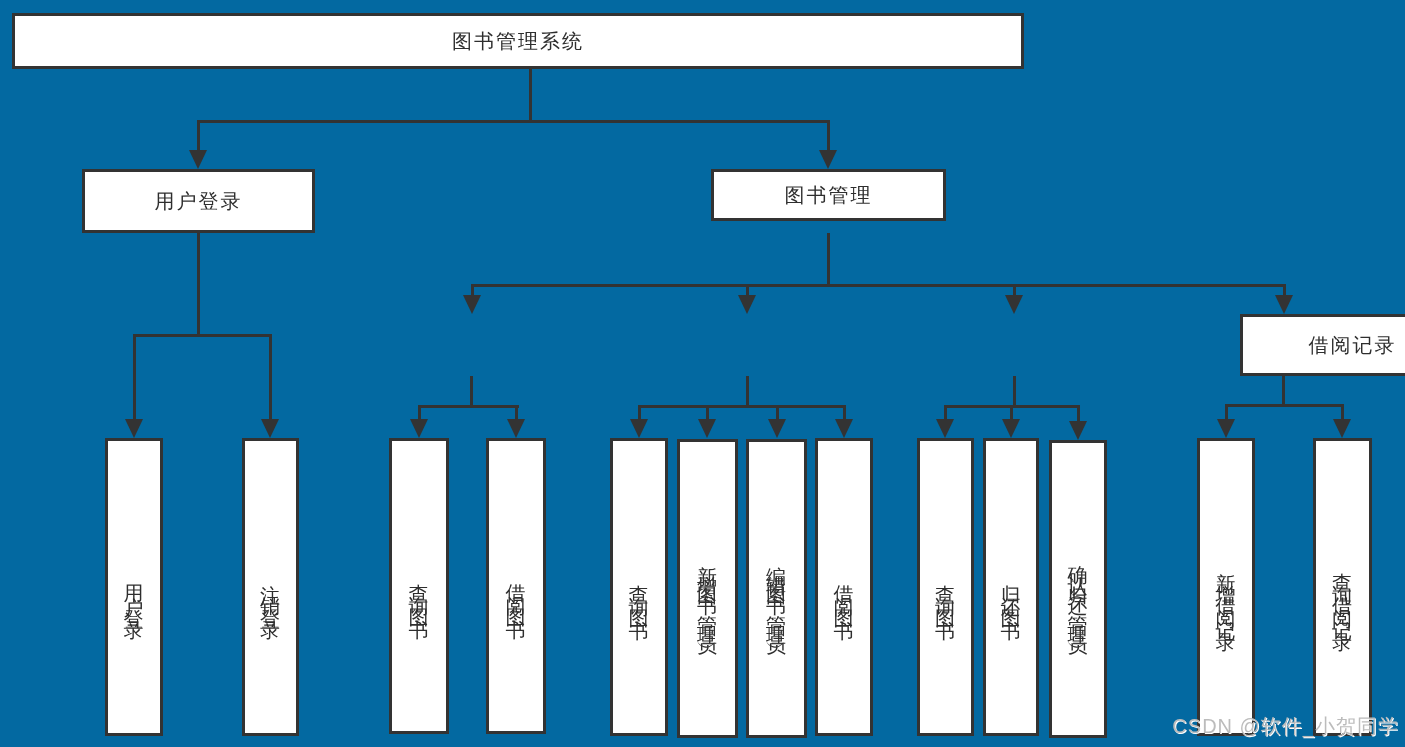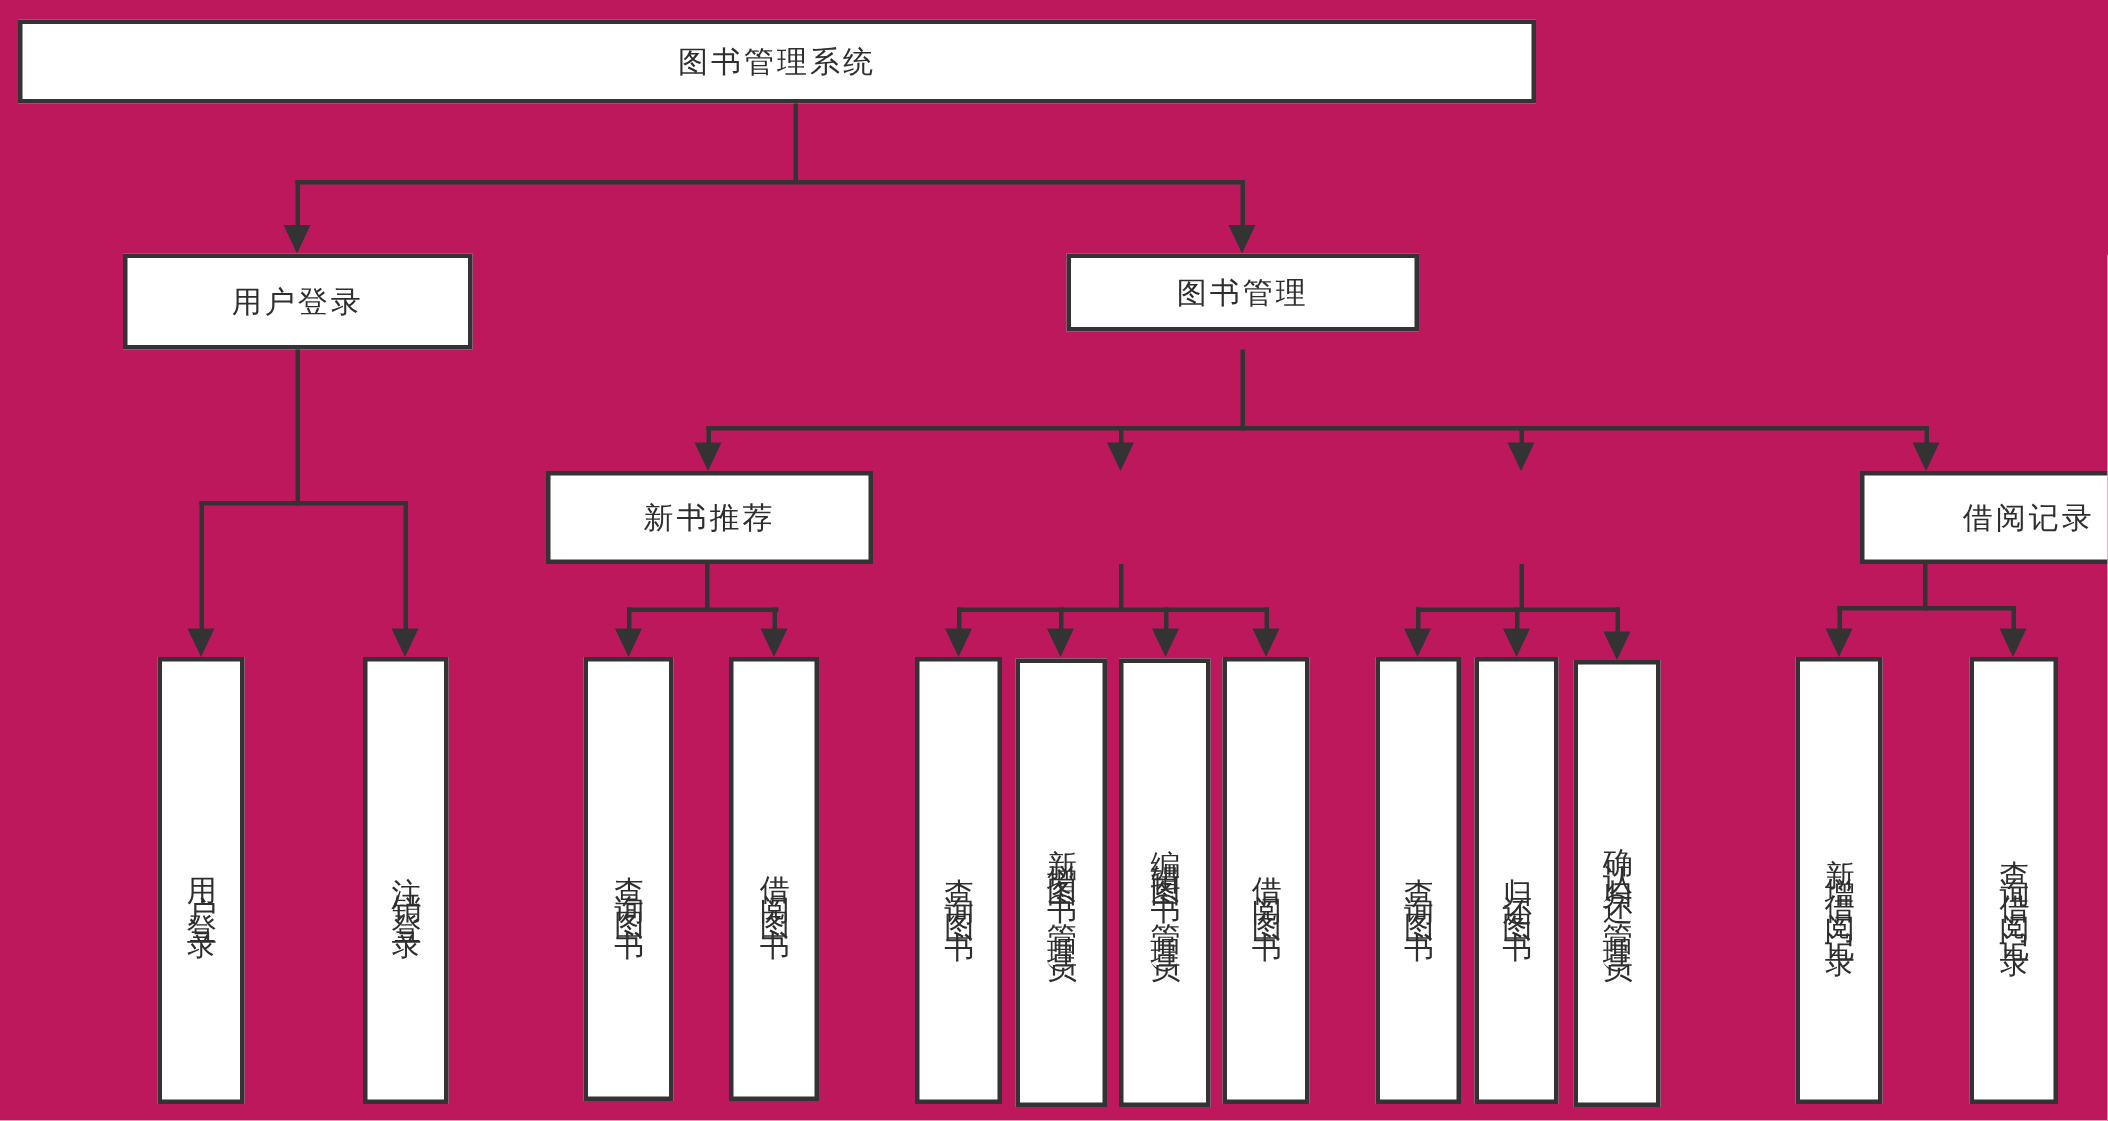--- a/index.html
+++ b/index.html
@@ -1,20 +1,20 @@
 <!DOCTYPE html>
 <html><head>
 <meta charset="utf-8">
 <style>
   html, body { margin:0; padding:0; background:#ffffff; }
   .canvas {
     position: relative;
     width: 1405px;
     height: 747px;
-    background: #be185d;
+    background: #0369a1;
     font-family: "Liberation Sans", "DejaVu Sans", sans-serif;
     overflow: hidden;
   }
   .box {
     position: absolute;
     background: #ffffff;
     border: 3px solid #333333;
     box-sizing: border-box;
     display: flex;
     align-items: center;
@@ -63,21 +63,20 @@
 <body>
 
 <div class="canvas">
 
   <div class="box hbox" style="left:12px; top:13px; width:1012px; height:56px;">图书管理系统</div>
 
   <div class="box hbox" style="left:82px; top:169px; width:233px; height:64px;">用户登录</div>
 
   <div class="box hbox" style="left:711px; top:169px; width:235px; height:52px;text-align:center;">图书管理</div>
 
-  <div class="box hbox" style="left:364px; top:314px; width:218px; height:62px;">新书推荐</div>
 
 
 
   <div class="box hbox" style="left:1240px; top:314px; width:225px; height:62px;">借阅记录</div>
 
   <div class="box vbox" style="left:105px; top:438px; width:58px; height:298px;">
     <span class="vt">用户登录</span>
   </div>
   <div class="box vbox" style="left:242px; top:438px; width:57px; height:298px;">
     <span class="vt">注销登录</span>
@@ -172,14 +171,15 @@
   <div class="line" style="left:1077px; top:405px; width:3px;   height:16px;"></div>
   <div class="arr" style="left:1069px; top:421px;"></div>
 
   <div class="line" style="left:1282px; top:376px; width:3px;   height:31px;"></div>
   <div class="line" style="left:1225px; top:404px; width:119px; height:3px;"></div>
   <div class="line" style="left:1225px; top:404px; width:3px;   height:17px;"></div>
   <div class="arr" style="left:1217px; top:419px;"></div>
   <div class="line" style="left:1341px; top:404px; width:3px;   height:17px;"></div>
   <div class="arr" style="left:1333px; top:419px;"></div>
 
+  <div class="watermark">CSDN @软件_小贺同学</div>
 
 </div>
 
 </body></html>

